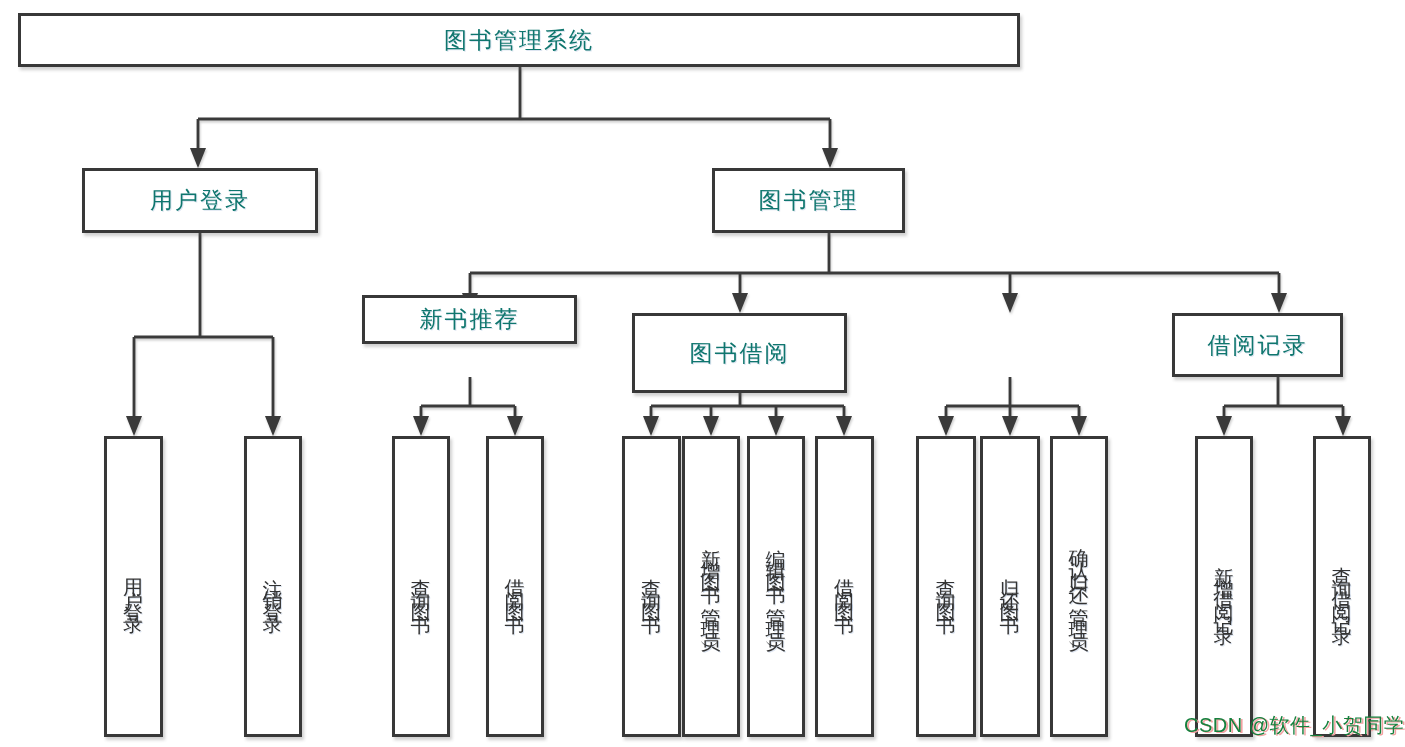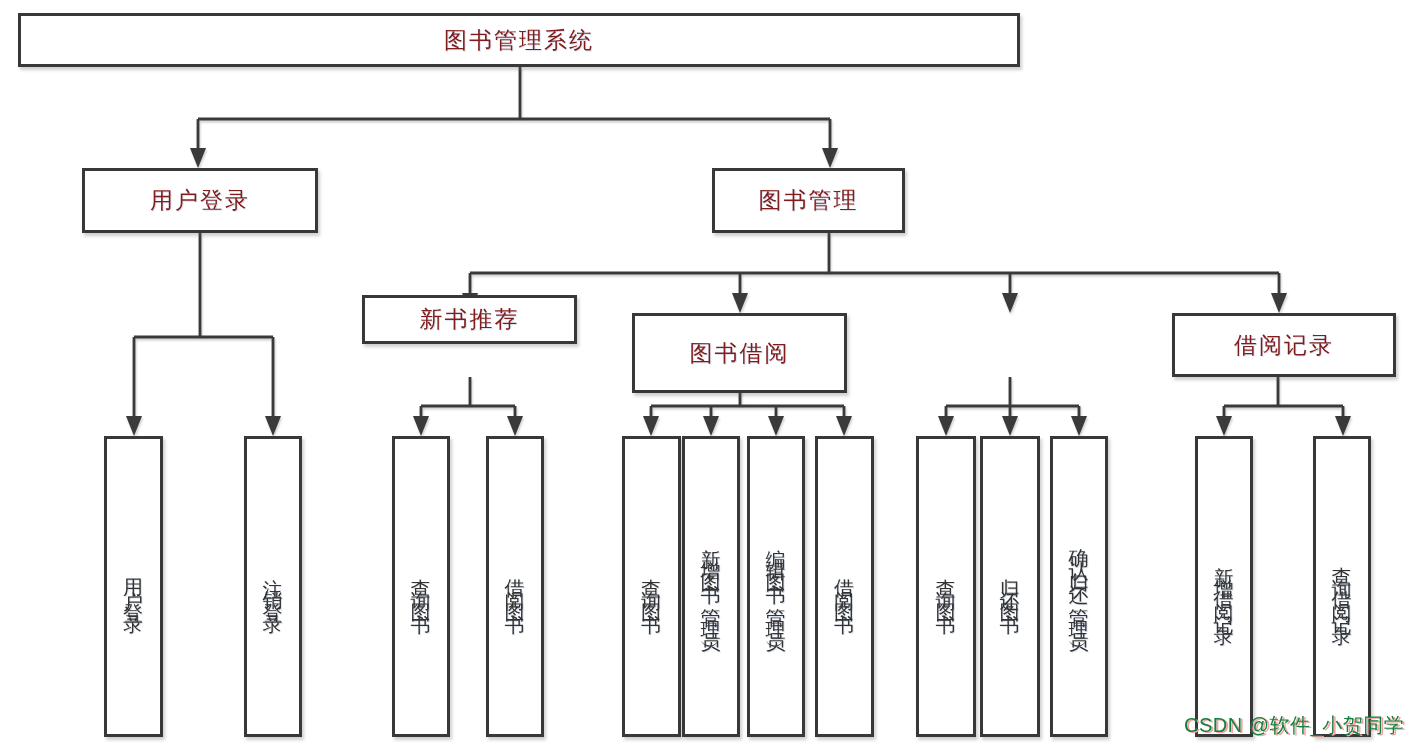--- a/index.html
+++ b/index.html
@@ -24,21 +24,21 @@
     display: flex;
     align-items: center;
     justify-content: center;
     color: #333333;
     box-shadow: 2px 3px 3px rgba(100,100,100,0.30);
   }
   .hbox span {
     font-size: 23px;
     letter-spacing: 2px;
     white-space: nowrap;
-    color: #7f1d1d;
+    color: #0f766e;
     text-shadow: 1px 1px 0 rgba(120,150,200,0.25);
   }
   .vbox span {
     writing-mode: vertical-rl;
     text-orientation: mixed;
     font-size: 20px;
     letter-spacing: 12px;
     line-height: 1;
     color: #333333;
     text-shadow: 1px 1px 0 rgba(120,150,200,0.25);
@@ -107,21 +107,21 @@
   <div class="node hbox" style="left:712px;top:168px;width:193px;height:65px">
     <span>图书管理</span>
   </div>
 
   <div class="node hbox" style="left:362px;top:295px;width:215px;height:49px">
     <span>新书推荐</span>
   </div>
   <div class="node hbox" style="left:632px;top:313px;width:215px;height:80px">
     <span>图书借阅</span>
   </div>
-  <div class="node hbox" style="left:1172px;top:313px;width:224px;height:64px">
+  <div class="node hbox" style="left:1172px;top:313px;width:171px;height:64px">
     <span>借阅记录</span>
   </div>
 
   <div class="node vbox" style="left:104px;top:436px;width:59px;height:301px">
     <span>用户登录</span>
   </div>
   <div class="node vbox" style="left:244px;top:436px;width:58px;height:301px">
     <span>注销登录</span>
   </div>
 

